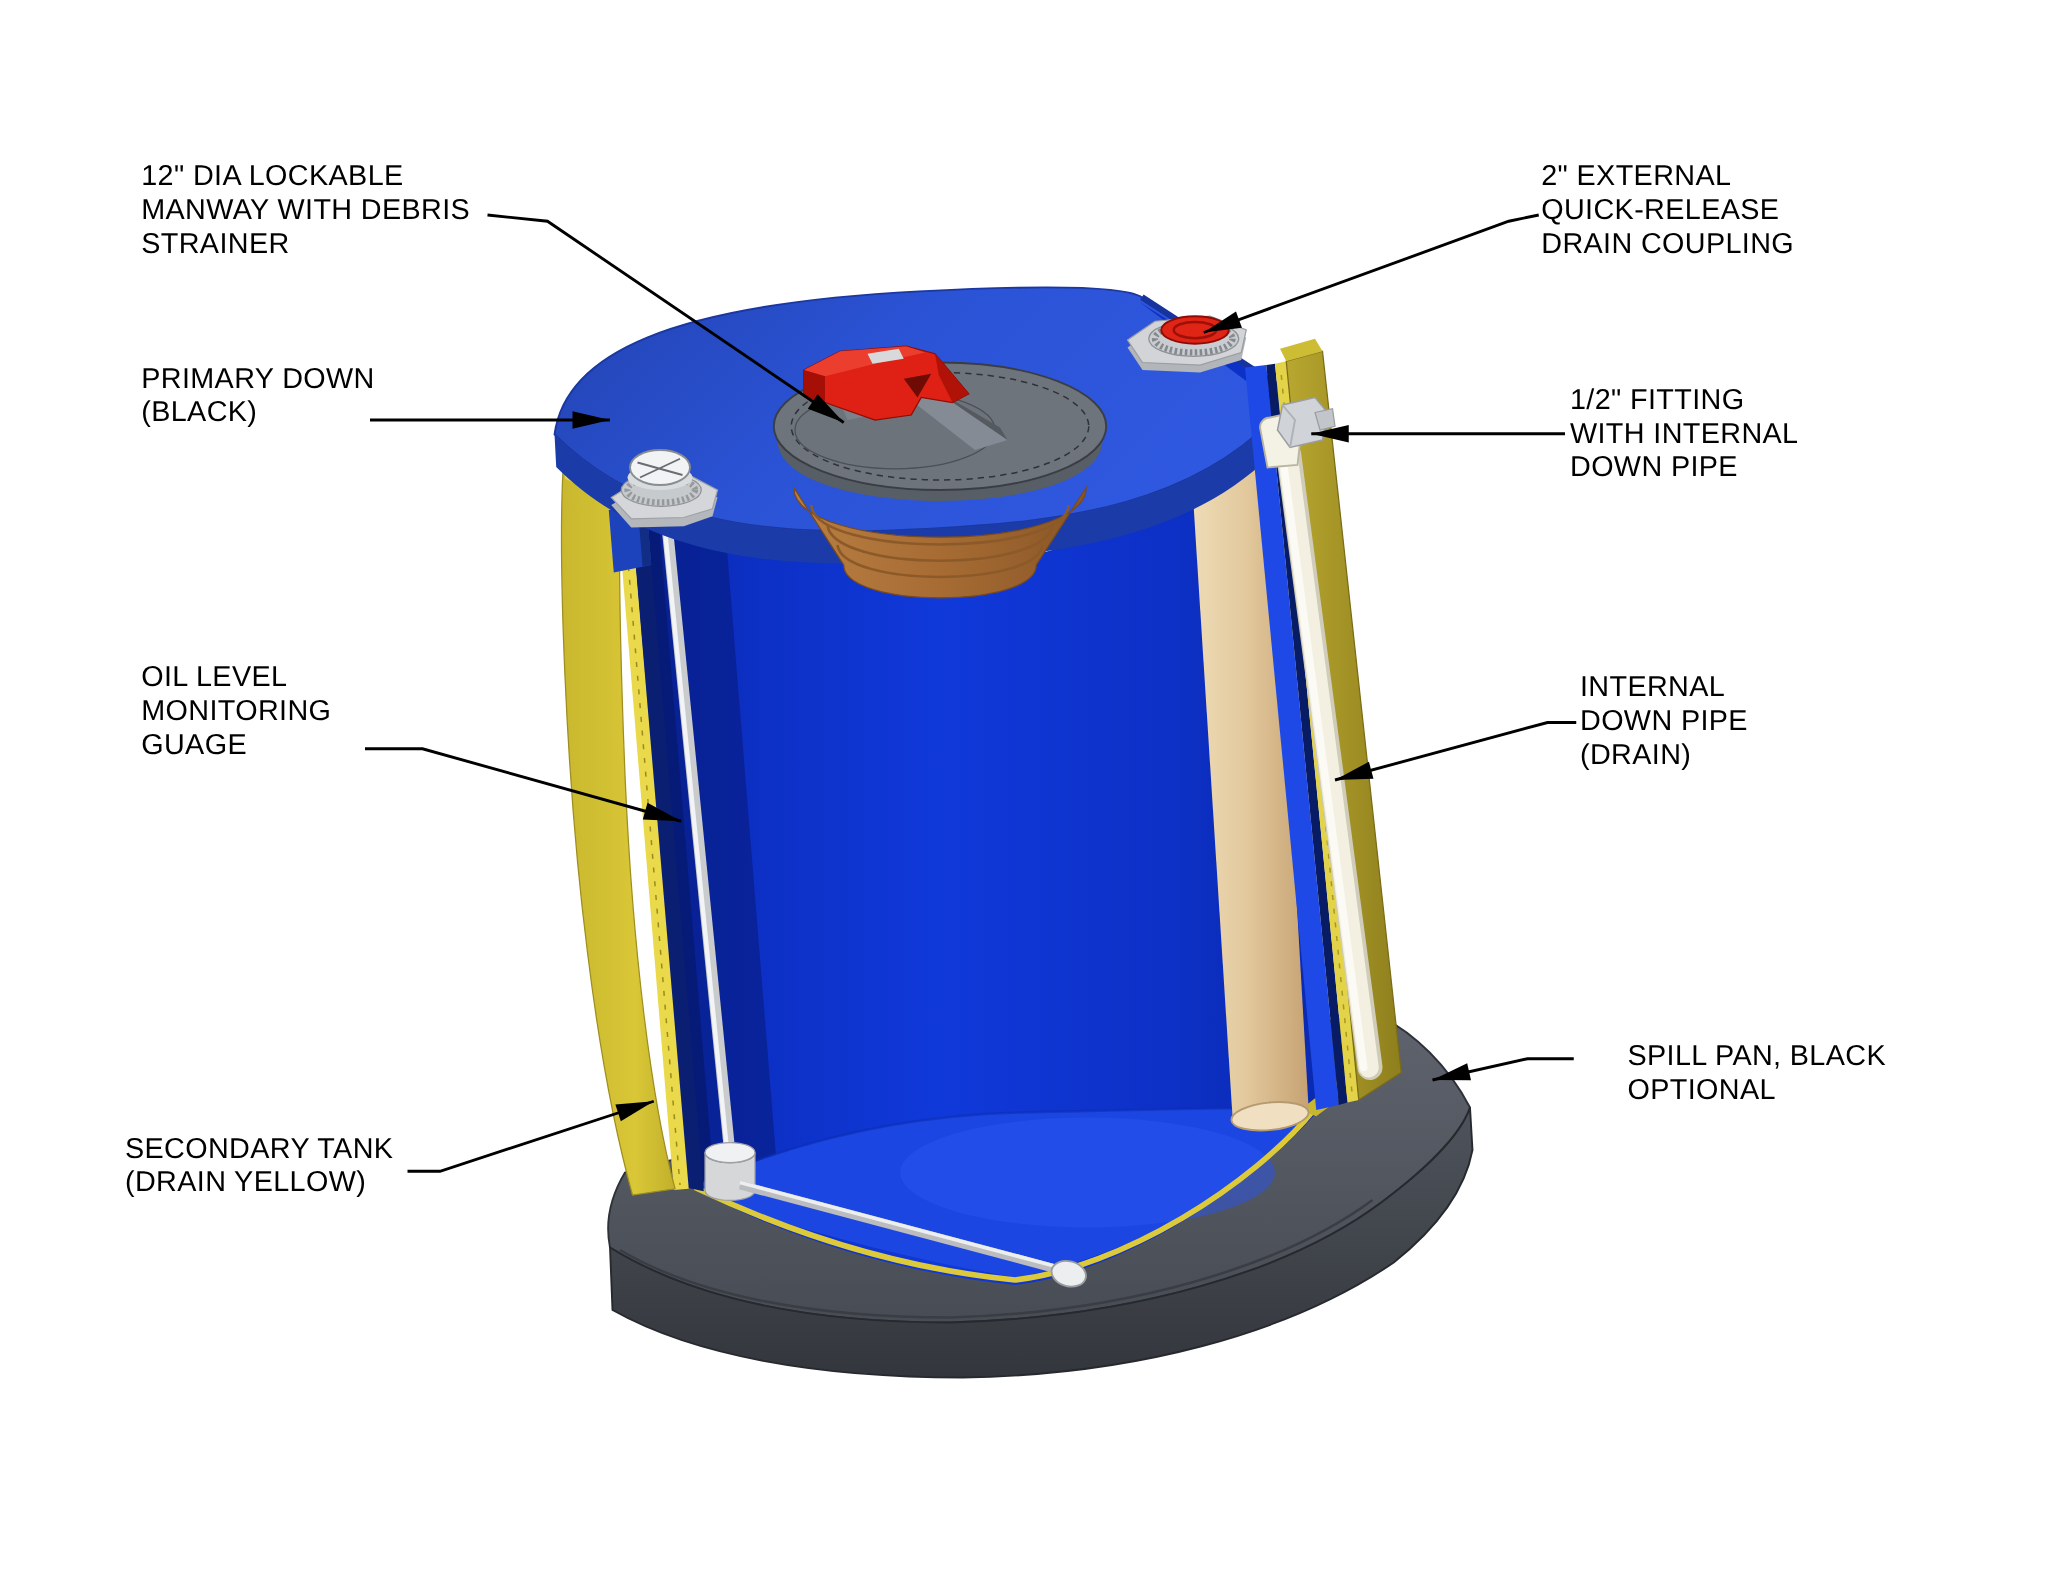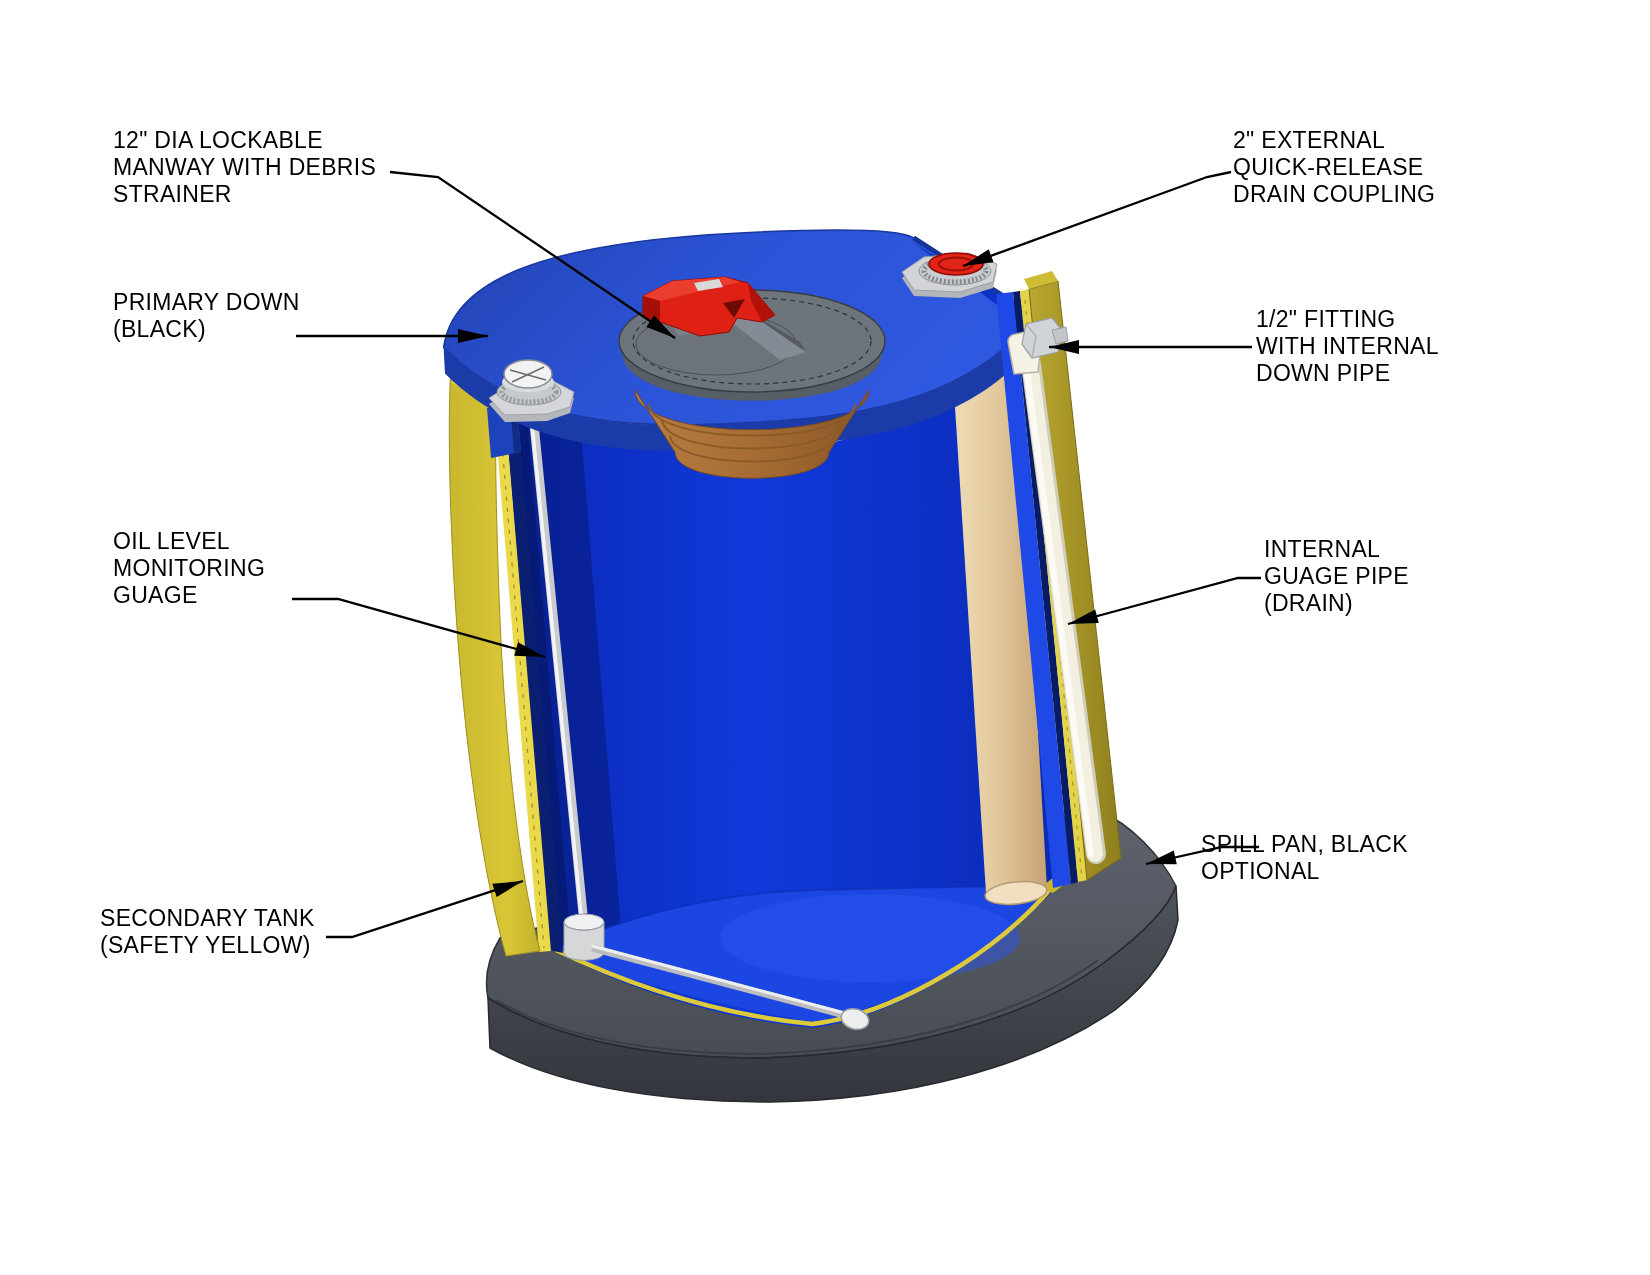--- a/index.html
+++ b/index.html
@@ -202,18 +202,18 @@
 <div class="label" style="left:1233px;top:127px">2" EXTERNAL
 QUICK-RELEASE
 DRAIN COUPLING</div>
 <div class="label" style="left:1256px;top:306px">1/2" FITTING
 WITH INTERNAL
 DOWN PIPE</div>
 <div class="label" style="left:113px;top:528px">OIL LEVEL
 MONITORING
 GUAGE</div>
 <div class="label" style="left:1264px;top:536px">INTERNAL
-GUAGE PIPE
+DOWN PIPE
 (DRAIN)</div>
 <div class="label" style="left:100px;top:905px">SECONDARY TANK
-(SAFETY YELLOW)</div>
-<div class="label" style="left:1201px;top:831px">SPILL PAN, BLACK
+(DRAIN YELLOW)</div>
+<div class="label" style="left:1302px;top:831px">SPILL PAN, BLACK
 OPTIONAL</div>
 
 </body></html>

